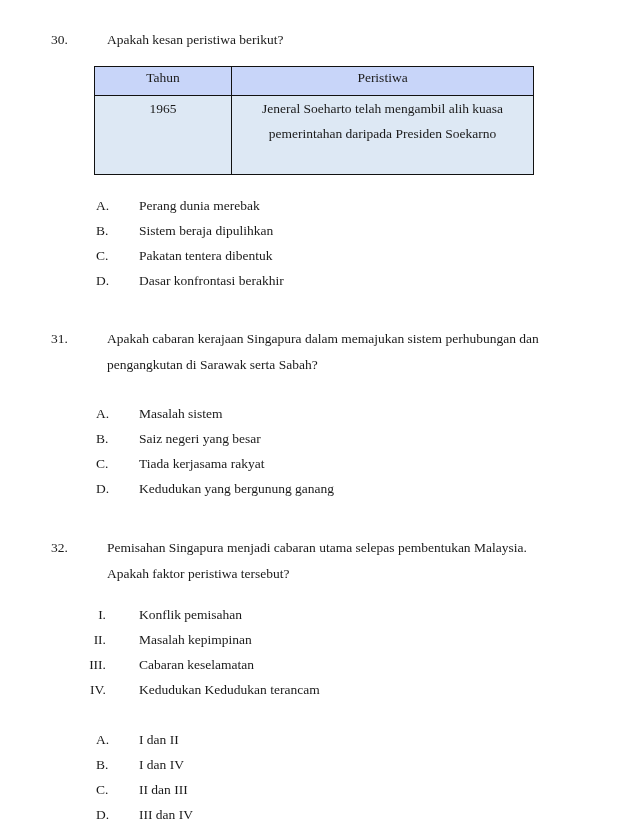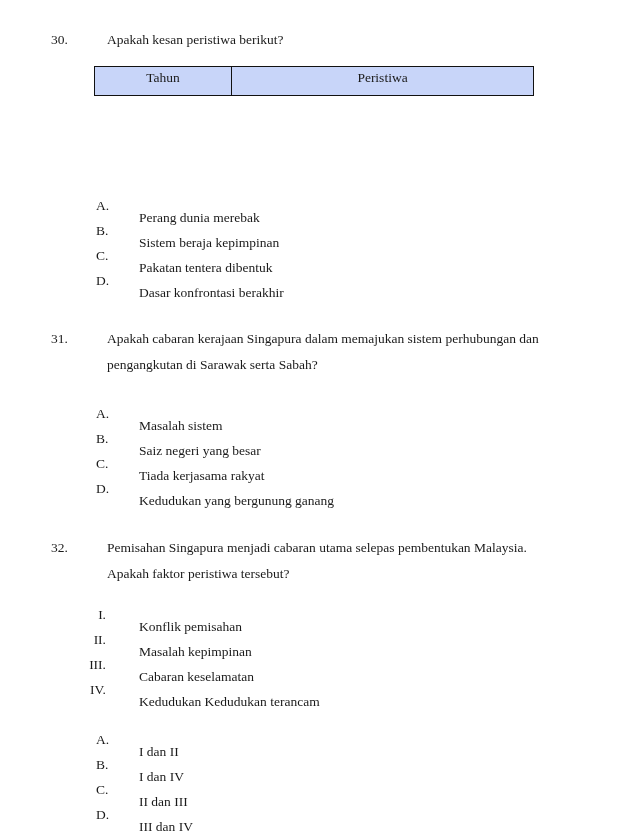--- a/index.html
+++ b/index.html
@@ -5,21 +5,21 @@
   html, body { margin: 0; padding: 0; }
   body {
     width: 632px; height: 832px; background: #ffffff; position: relative; overflow: hidden;
     font-family: "Liberation Serif", "DejaVu Serif", serif; font-size: 13.5px; color: #1a1a1a;
   }
   .abs { position: absolute; white-space: nowrap; }
   .qnum { left: 51px; font-family: Liberation Serif, serif; }
   .qtext { left: 107px; }
   .optlabel { left: 96px; }
   .optlabel-r { width: 18px; left: 88px; text-align: right; }
-  .opttext { left: 139px; margin-top: 12px; }
+  .opttext { left: 139px; }
   table.evt {
     position: absolute; left: 94px; top: 66px; width: 440px;
     border-collapse: collapse; font-size: 13.5px;
   }
   table.evt th, table.evt td {
     border: 1px solid #111; text-align: center; vertical-align: top; font-weight: normal; padding: 0;
   }
   table.evt th { background: #c8d5f9; height: 26px; line-height: 18px; padding-top: 2px; }
   table.evt td { background: #dde8f4; height: 78px; line-height: 25px; padding-top: 0; }
   table.evt .c1 { width: 136px; margin-top: 32px; }
@@ -30,30 +30,37 @@
 <div>
   <span class="abs qnum" style="top:32px">30.</span>
   <span class="abs qtext" style="top:32px">Apakah kesan peristiwa berikut?</span>
 
   <table class="evt">
     <tbody>
         <tr>
       <th class="c1">Tahun</th>
       <th>Peristiwa</th>
     </tr>
+    <tr>
+      <td class="c1">1965</td>
+      <td>
+        <div>Jeneral Soeharto telah mengambil alih kuasa</div>
+        <div>pemerintahan daripada Presiden Soekarno</div>
+      </td>
+    </tr>
   </tbody>
     </table>
 
   <div>
     <span class="abs optlabel" style="top:198px">A.</span>
     <span class="abs opttext" style="top:198px">Perang dunia merebak</span>
   </div>
   <div>
     <span class="abs optlabel" style="top:223px">B.</span>
-    <span class="abs opttext" style="top:223px">Sistem beraja kepimpinan</span>
+    <span class="abs opttext" style="top:223px">Sistem beraja dipulihkan</span>
   </div>
   <div>
     <span class="abs optlabel" style="top:248px">C.</span>
     <span class="abs opttext" style="top:248px">Pakatan tentera dibentuk</span>
   </div>
   <div>
     <span class="abs optlabel" style="top:273px">D.</span>
     <span class="abs opttext" style="top:273px">Dasar konfrontasi berakhir</span>
   </div>
 </div>

